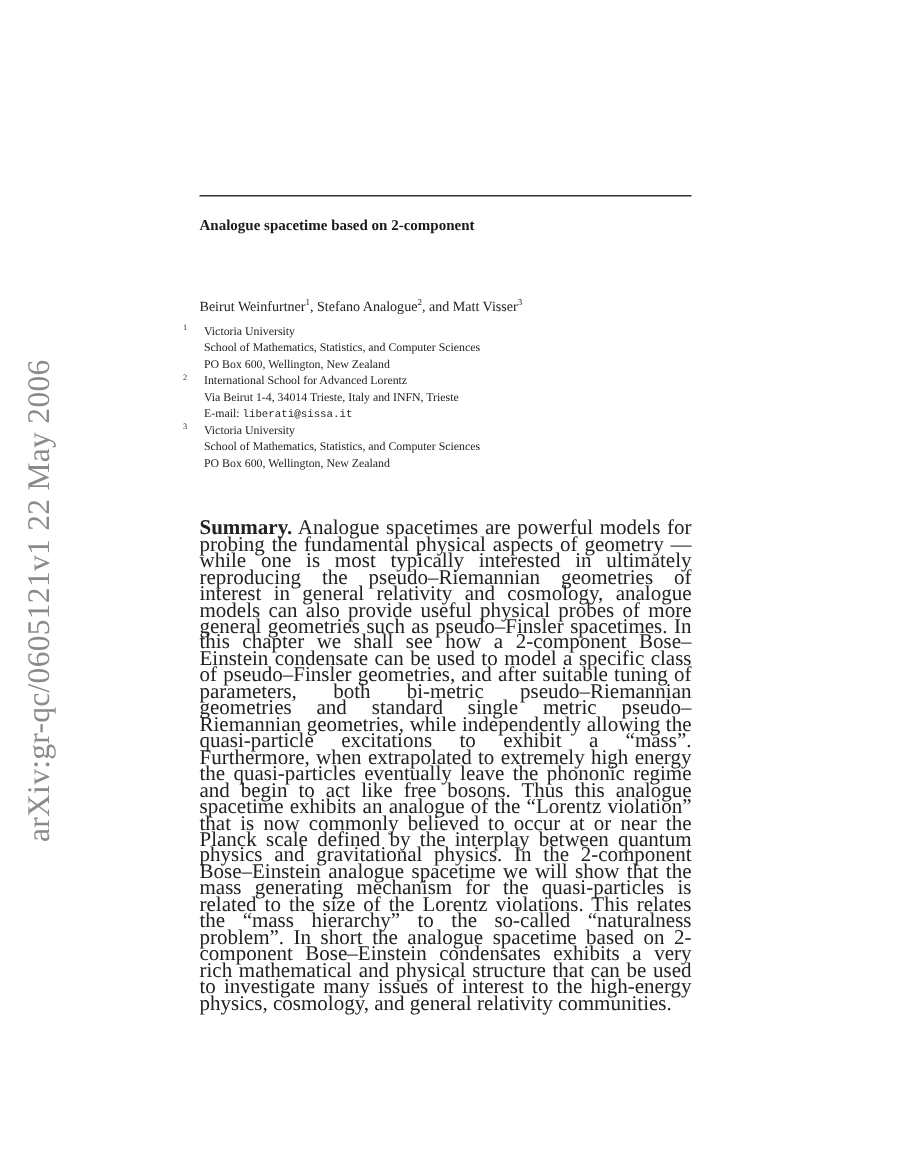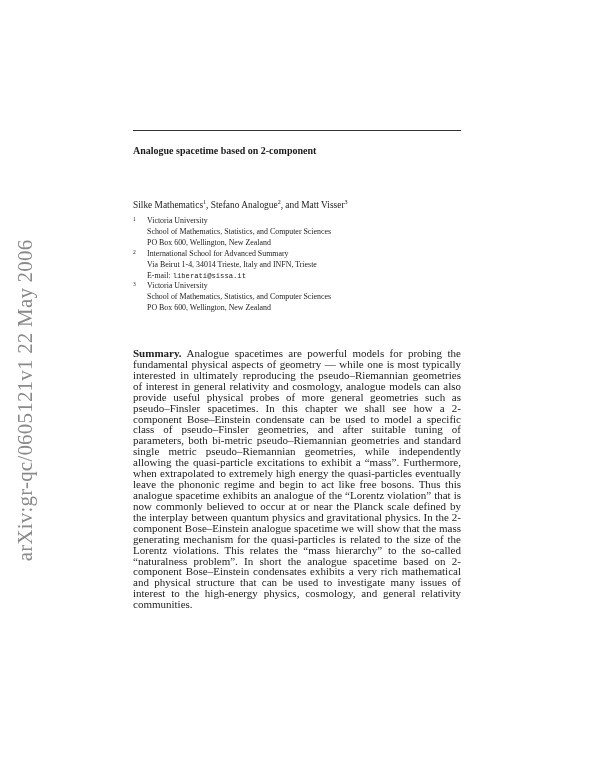--- a/index.html
+++ b/index.html
@@ -58,21 +58,21 @@
       left: 133px;
       top: 196px;
       font-family: "Liberation Serif", serif;
       font-size: 9.4px;
       line-height: 12px;
       color: #222;
     }
     .authors sup { font-size: 6px; vertical-align: 4px; }
     .affils {
       position: absolute;
-      left: 133px;
+      left: 122px;
       top: 216px;
       width: 330px;
       font-family: "Liberation Serif", serif;
       font-size: 7.9px;
       line-height: 10.9px;
       color: #222;
     }
     .affil { position: relative; padding-left: 14px; }
     .affil .num {
       position: absolute;
@@ -83,21 +83,21 @@
     .mono {
       font-family: "Liberation Mono", monospace;
       font-size: 7.2px;
     }
     .summary {
       position: absolute;
       left: 133px;
       top: 348px;
       width: 328px;
       font-family: "Liberation Serif", serif;
-      font-size: 11px;
+      font-size: 14px;
       line-height: 10.92px;
       text-align: justify;
       color: #222;
       hyphens: manual;
     }
     .summary .lead { font-weight: bold; }
   </style>
 </head>
 <body>
 
@@ -105,33 +105,33 @@
   <span>arXiv:gr-qc/0605121v1  22 May 2006</span>
 </div>
 
 <div class="rule"></div>
 
 <div class="title">
   <div>Analogue spacetime based on 2-component</div>
 </div>
 
 <div class="authors">
-  <span>Silke Mathematics</span><sup>1</sup><span>, </span><span>Stefano Analogue</span><sup>2</sup><span>, and </span><span>Matt Visser</span><sup>3</sup>
+  <span>Beirut Weinfurtner</span><sup>1</sup><span>, </span><span>Stefano Analogue</span><sup>2</sup><span>, and </span><span>Matt Visser</span><sup>3</sup>
 </div>
 
 <div class="affils">
   <div class="affil">
     <span class="num">1</span>
     <div>Victoria University</div>
     <div>School of Mathematics, Statistics, and Computer Sciences</div>
     <div>PO Box 600, Wellington, New Zealand</div>
   </div>
   <div class="affil">
     <span class="num">2</span>
-    <div>International School for Advanced Summary</div>
+    <div>International School for Advanced Lorentz</div>
     <div>Via Beirut 1-4, 34014 Trieste, Italy and INFN, Trieste</div>
     <div><span>E-mail: </span><span class="mono">liberati@sissa.it</span></div>
   </div>
   <div class="affil">
     <span class="num">3</span>
     <div>Victoria University</div>
     <div>School of Mathematics, Statistics, and Computer Sciences</div>
     <div>PO Box 600, Wellington, New Zealand</div>
   </div>
 </div>

